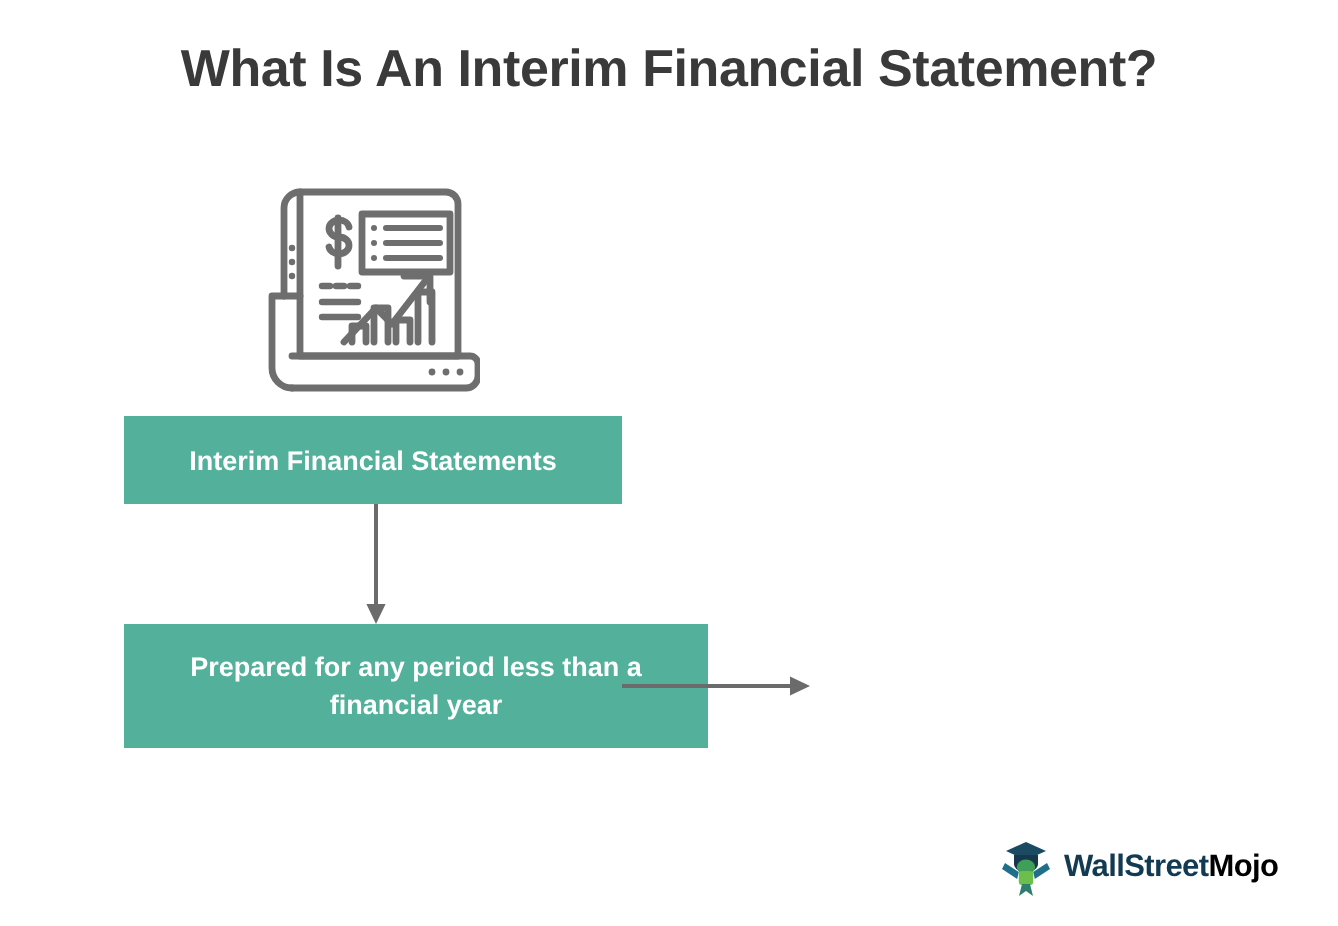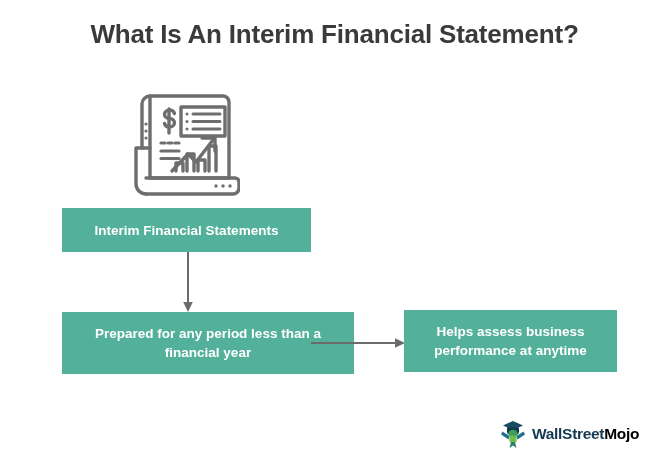--- a/index.html
+++ b/index.html
@@ -191,23 +191,20 @@
     <span>Prepared for any period less than a financial year</span>
   </div>
 
   <div class="connector" id="connector-right">
     <svg viewBox="0 0 96 20" width="96" height="20">
       <line x1="0" y1="10" x2="86" y2="10" stroke="#6b6b6b" stroke-width="2"></line>
       <polygon points="94,10 84,5.2 84,14.8" fill="#6b6b6b"></polygon>
     </svg>
   </div>
 
-  <div class="flow-box" id="box-performance">
-    <span>Helps assess business performance at anytime</span>
-  </div>
 
   <div class="logo-wrap">
     <span class="logo-mark">
       <svg viewBox="0 0 32 32" width="32" height="32">
 
         <polygon points="16,3 26,7.5 16,12 6,7.5" fill="#1b4a63"></polygon>
         <path d="M10 9.5 V14 a6 4 0 0 0 12 0 V9.5" fill="#16384d"></path>
 
         <ellipse cx="16" cy="15.5" rx="4.6" ry="3.8" fill="#3f9e57"></ellipse>
         <rect x="12.4" y="17.5" width="7.2" height="7" rx="1.6" fill="#6cbf4a"></rect>

